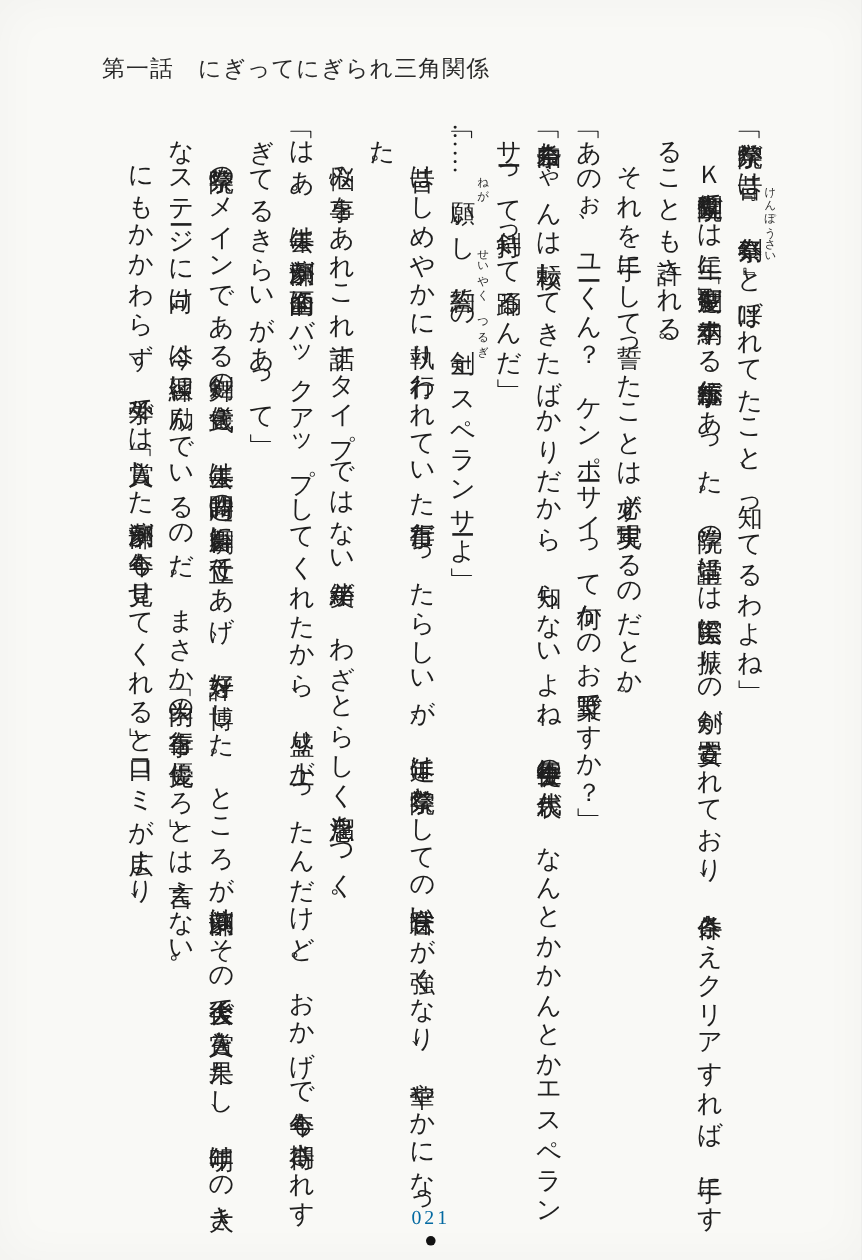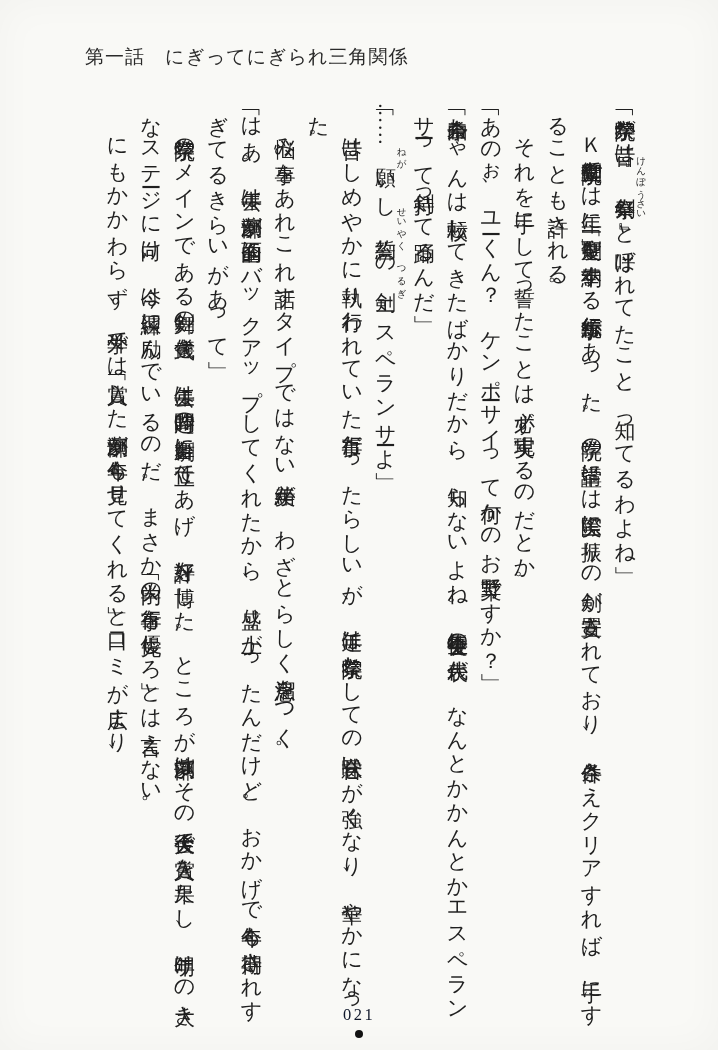--- a/index.html
+++ b/index.html
@@ -35,21 +35,21 @@
   .body-text p { margin:0; padding:0; }
   .body-text p.indent { text-indent:1em; }
   ruby { ruby-align:center; }
   rt { font-size:9.5px; letter-spacing:0; color:#2a2a2a; }
   .page-number {
     position:absolute;
     left:0; right:0; top:1005px;
     text-align:center;
     font-size:16.5px;
     letter-spacing:2.5px;
-    color:#0f172a;
+    color:#0369a1;
   }
   .footer-dot {
     position:absolute;
     left:355px; top:1030px;
     width:8px; height:8px;
     border-radius:50%;
     background:#121212;
   }
 </style>
 </head>

